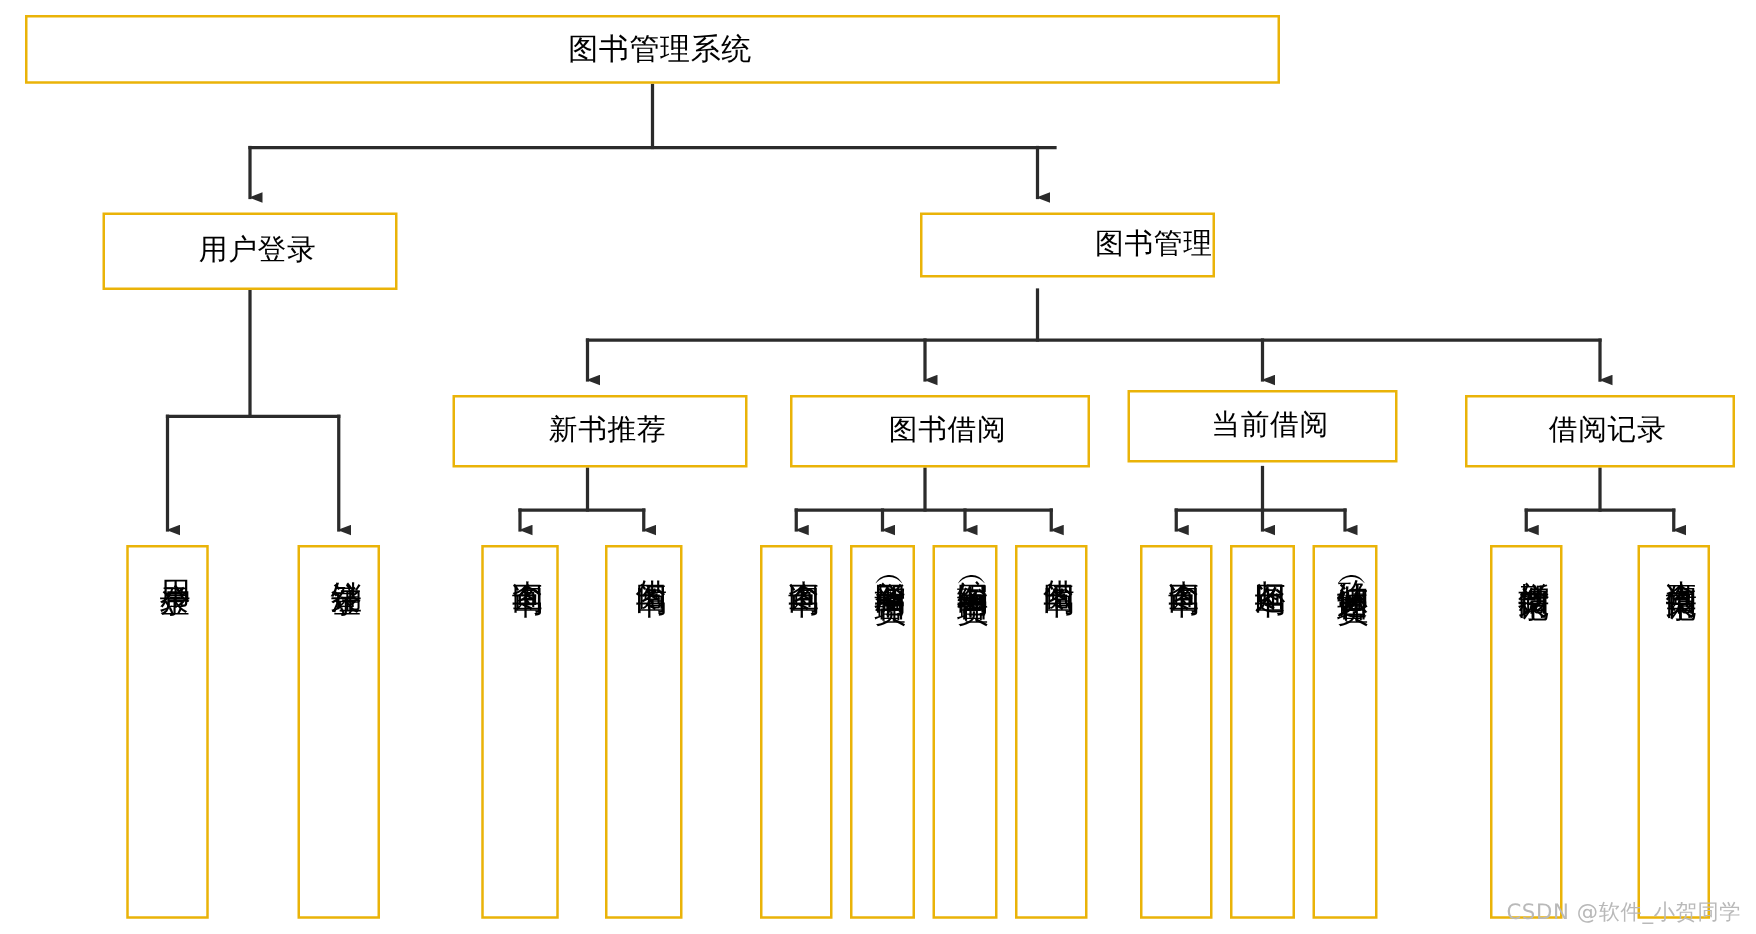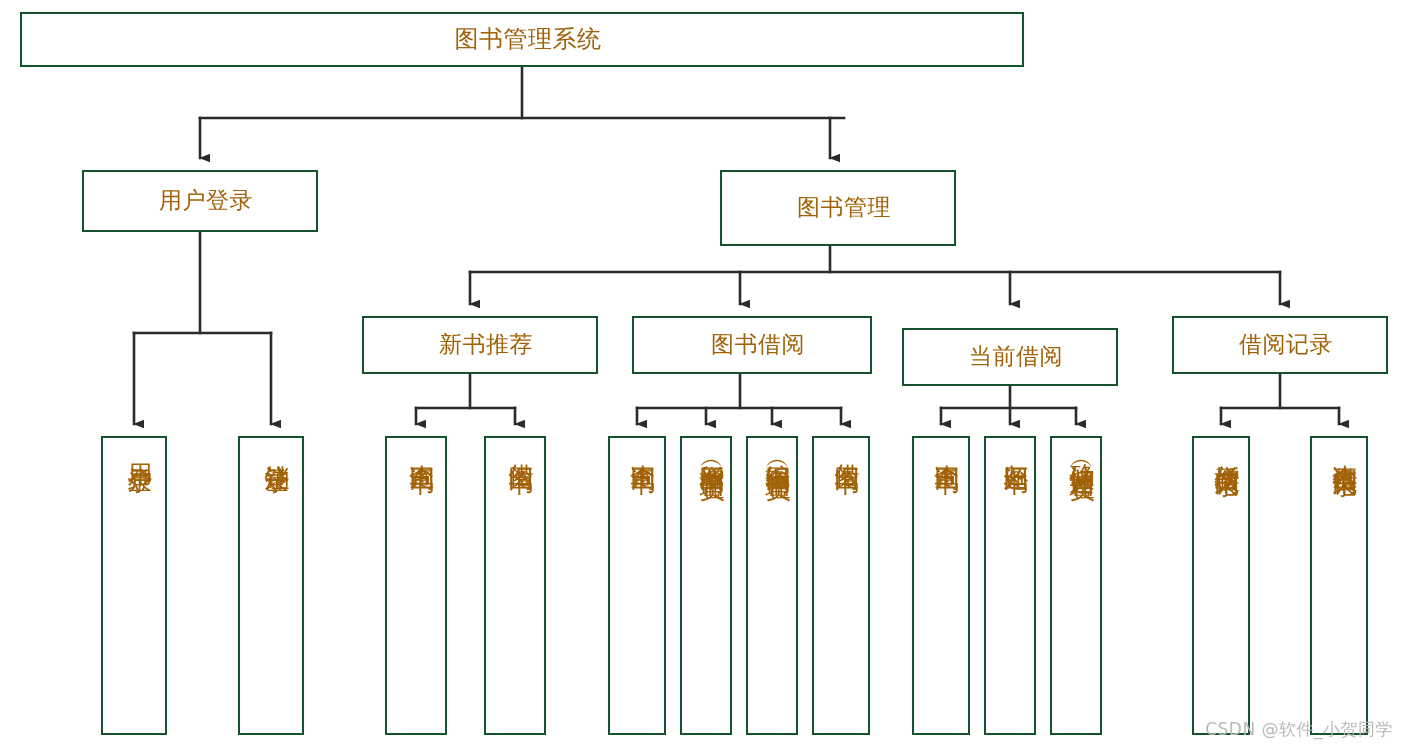--- a/index.html
+++ b/index.html
@@ -23,26 +23,26 @@
     position: absolute;
     left: 0;
     top: 0;
     width: 1405px;
     height: 747px;
     pointer-events: none;
   }
   .node {
     position: absolute;
     box-sizing: border-box;
-    border: 2px solid #14532d;
+    border: 2px solid #eab308;
     background: #ffffff;
     display: flex;
     align-items: center;
     justify-content: center;
-    color: #a16207;
+    color: #000000;
     padding-left: 12px;
   }
   .node .label {
     display: block;
     line-height: 1.18;
     letter-spacing: 0.5px;
     white-space: nowrap;
   }
   .node.horizontal .label {
     font-size: 23px;
@@ -127,31 +127,31 @@
     </g>
   </svg>
 
   <div class="node root horizontal" style="left:20px; top:12px; width:1004px; height:55px;">
     <span class="label">图书管理系统</span>
   </div>
 
   <div class="node horizontal" style="left:82px; top:170px; width:236px; height:62px;">
     <span class="label">用户登录</span>
   </div>
-  <div class="node horizontal" style="left:720px; top:170px; width:236px; height:76px;">
+  <div class="node horizontal" style="left:736px; top:170px; width:236px; height:52px;justify-content:flex-end;">
     <span class="label">图书管理</span>
   </div>
 
   <div class="node horizontal" style="left:362px; top:316px; width:236px; height:58px;">
     <span class="label">新书推荐</span>
   </div>
   <div class="node horizontal" style="left:632px; top:316px; width:240px; height:58px;">
     <span class="label">图书借阅</span>
   </div>
-  <div class="node horizontal" style="left:902px; top:328px; width:216px; height:58px;">
+  <div class="node horizontal" style="left:902px; top:312px; width:216px; height:58px;">
     <span class="label">当前借阅</span>
   </div>
   <div class="node horizontal" style="left:1172px; top:316px; width:216px; height:58px;text-align:right;">
     <span class="label">借阅记录</span>
   </div>
 
   <div class="node leaf" style="left:101px; top:436px; width:66px; height:299px;">
     <span class="label">用户登录</span>
   </div>
   <div class="node leaf" style="left:238px; top:436px; width:66px; height:299px;">

